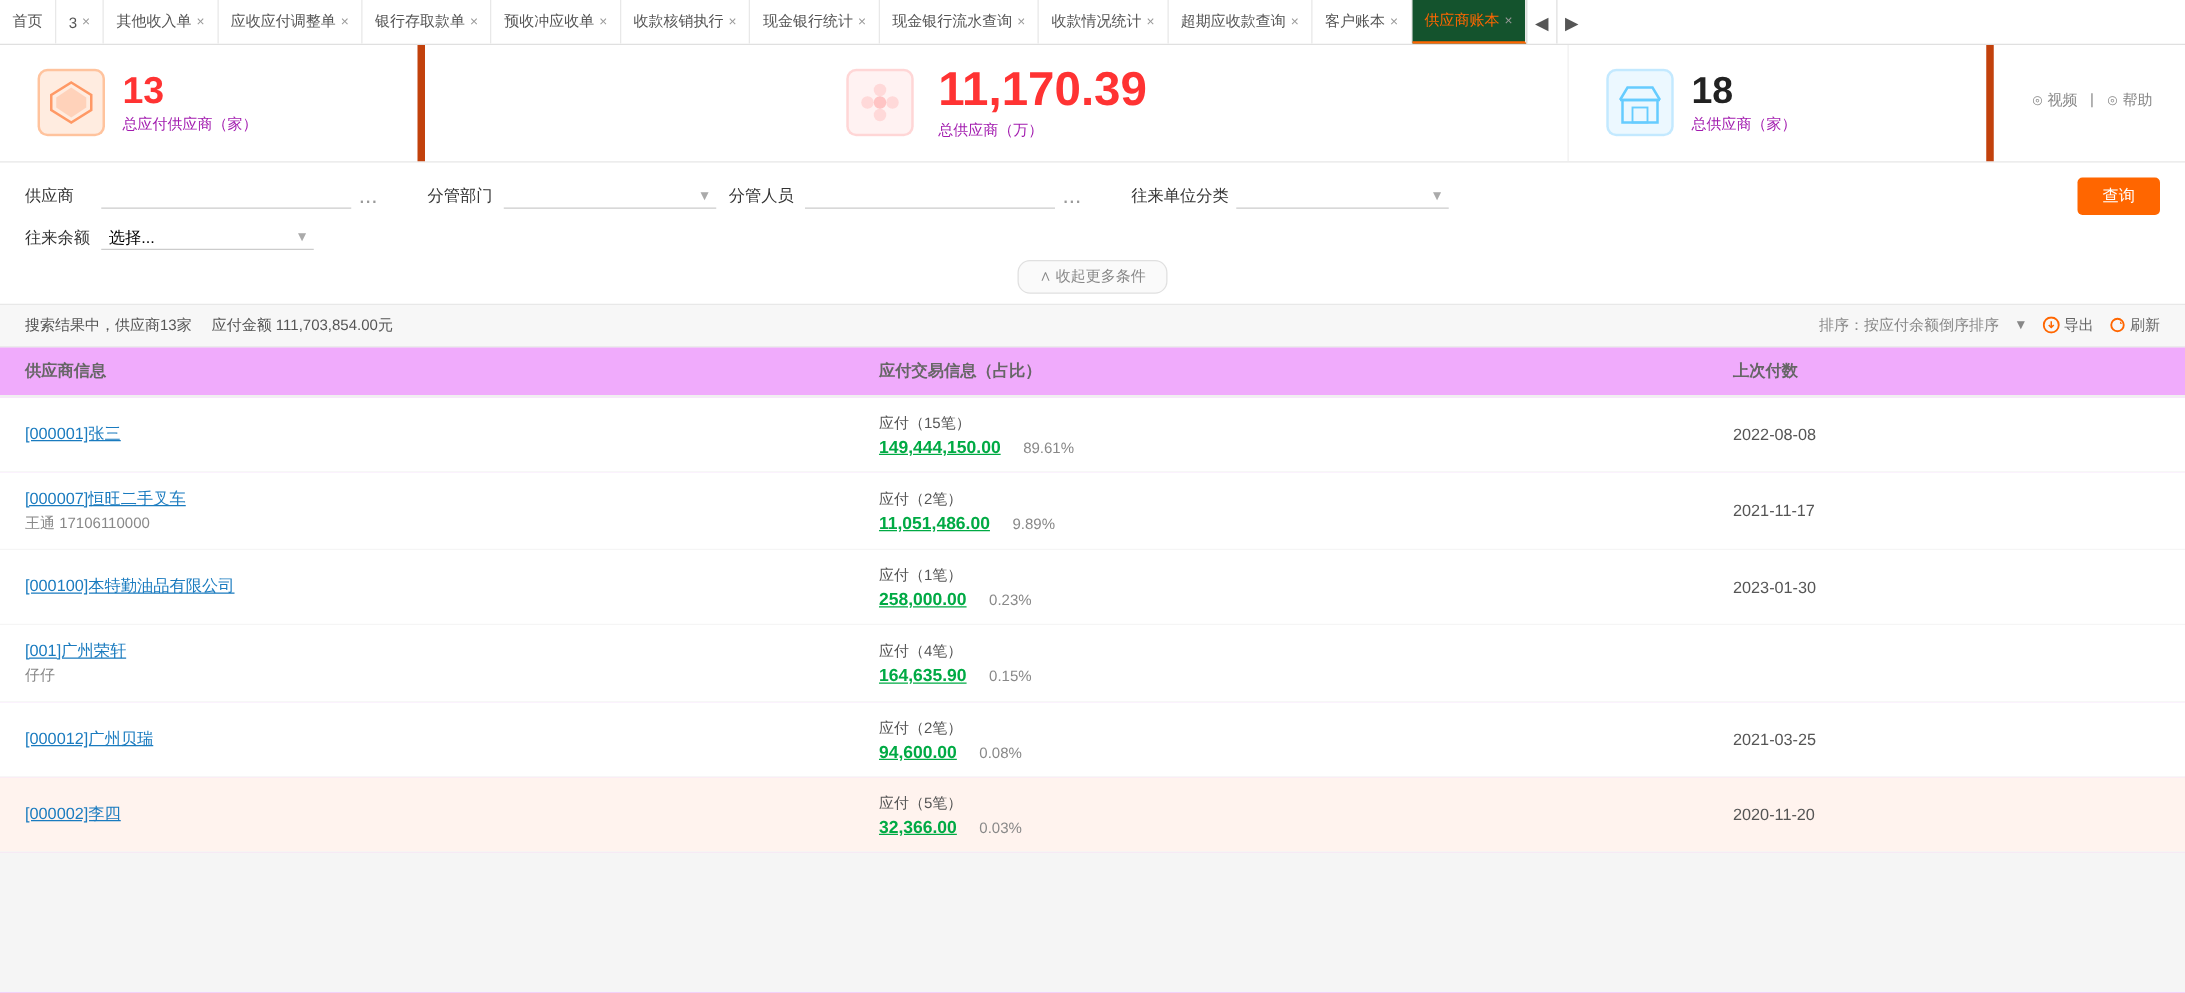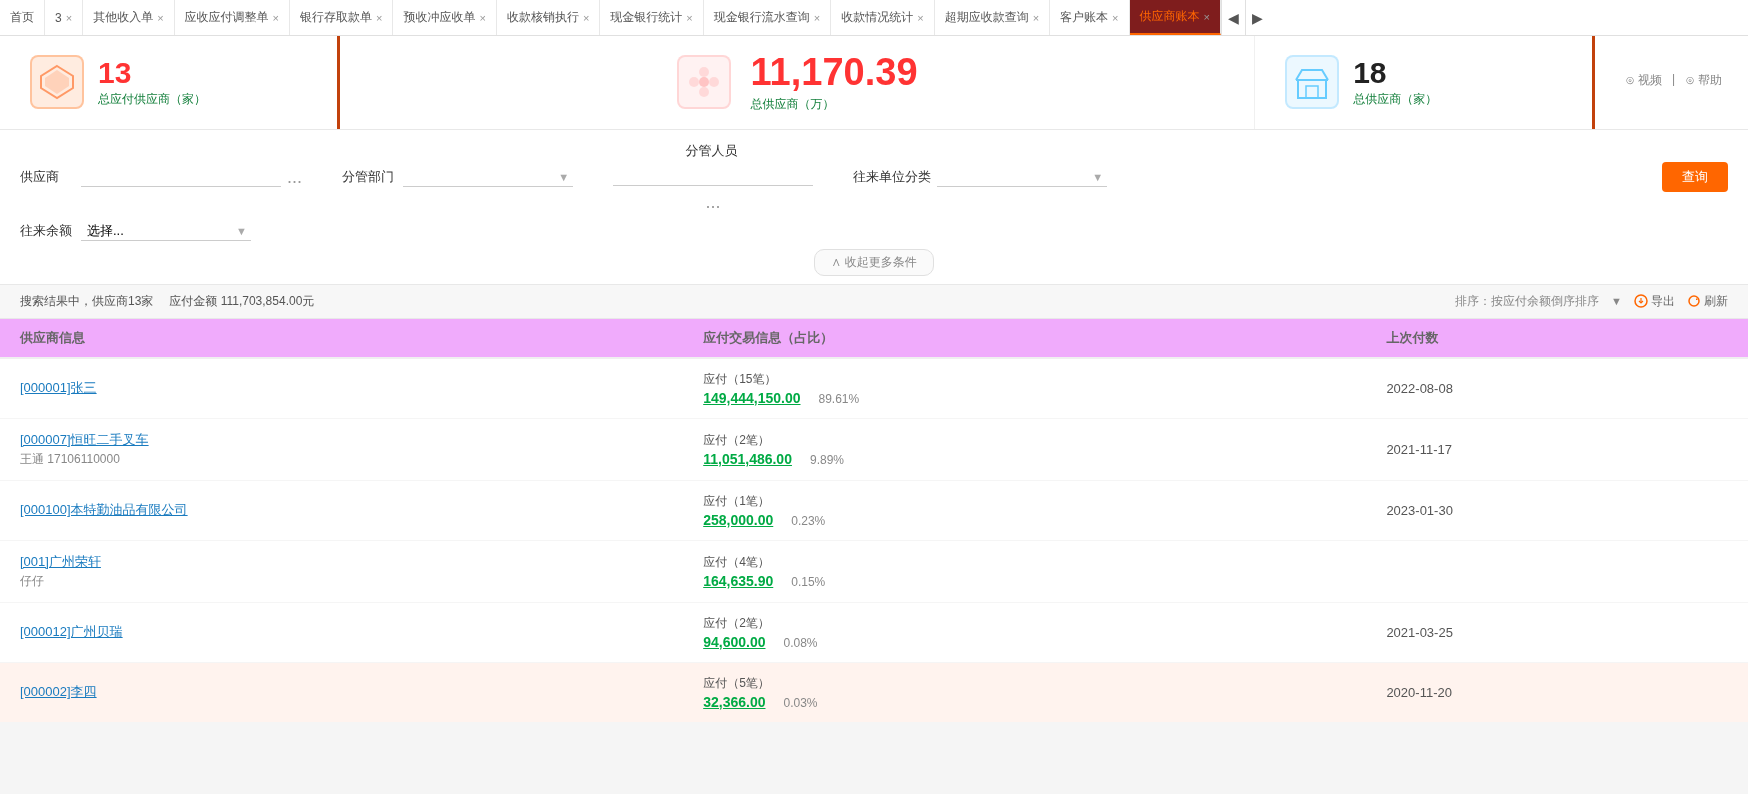--- a/index.html
+++ b/index.html
@@ -27,21 +27,21 @@
       flex-shrink: 0;
     }
     .nav-tab .close-x {
       margin-left: 4px;
       color: #999;
       font-size: 11px;
     }
     .nav-tab.active {
       color: #ff6600;
       border-bottom: 2px solid #ff6600;
-      background: #7f1d1d;
+      background: #14532d;
     }
     .nav-arrow {
       display: flex;
       align-items: center;
       justify-content: center;
       width: 24px;
       height: 100%;
       border-left: 1px solid #e0e0e0;
       cursor: pointer;
       flex-shrink: 0;
@@ -56,21 +56,21 @@
       display: flex;
       align-items: stretch;
       border-bottom: 1px solid #e8e8e8;
       position: relative;
       min-height: 90px;
     }
     .summary-card {
       display: flex;
       align-items: center;
       padding: 16px 30px;
-      border-right: 3px solid #c2410c;
+      border-right: 6px solid #c2410c;
       flex: 0 0 auto;
     }
     .summary-card .icon-wrap {
       width: 54px;
       height: 54px;
       border-radius: 50%;
       display: flex;
       align-items: center;
       justify-content: center;
       margin-right: 14px;
@@ -79,21 +79,21 @@
       font-size: 28px;
     }
     .summary-card .info .value {
       font-size: 30px;
       font-weight: bold;
       color: #ff3333;
       line-height: 1.1;
     }
     .summary-card .info .label {
       font-size: 12px;
-      color: #15803d;
+      color: #a21caf;
       margin-top: 2px;
     }
     .summary-card.large { flex: 1; justify-content: center; }
     .summary-card.large .info .value { font-size: 38px; }
     .summary-card.right-info {
       margin-left: auto;
       flex-direction: column;
       align-items: center;
       padding-right: 26px;
       border-right: none;
@@ -412,21 +412,21 @@
     <div class="filter-item" style="margin-left:30px;">
       <label>分管部门</label>
       <div class="filter-select-wrap">
         <select>
           <option value=""></option>
         </select>
         <span class="chevron">▼</span>
       </div>
     </div>
 
-    <div class="filter-item" style="margin-left:30px;flex-direction:column;">
+    <div class="filter-item" style="">
       <label>分管人员</label>
       <input type="text" class="filter-input" style="width: 200px;">
       <span class="filter-input-dots">...</span>
     </div>
 
     <div class="filter-item" style="margin-left:30px;">
       <label>往来单位分类</label>
       <div class="filter-select-wrap">
         <select>
           <option value=""></option>

